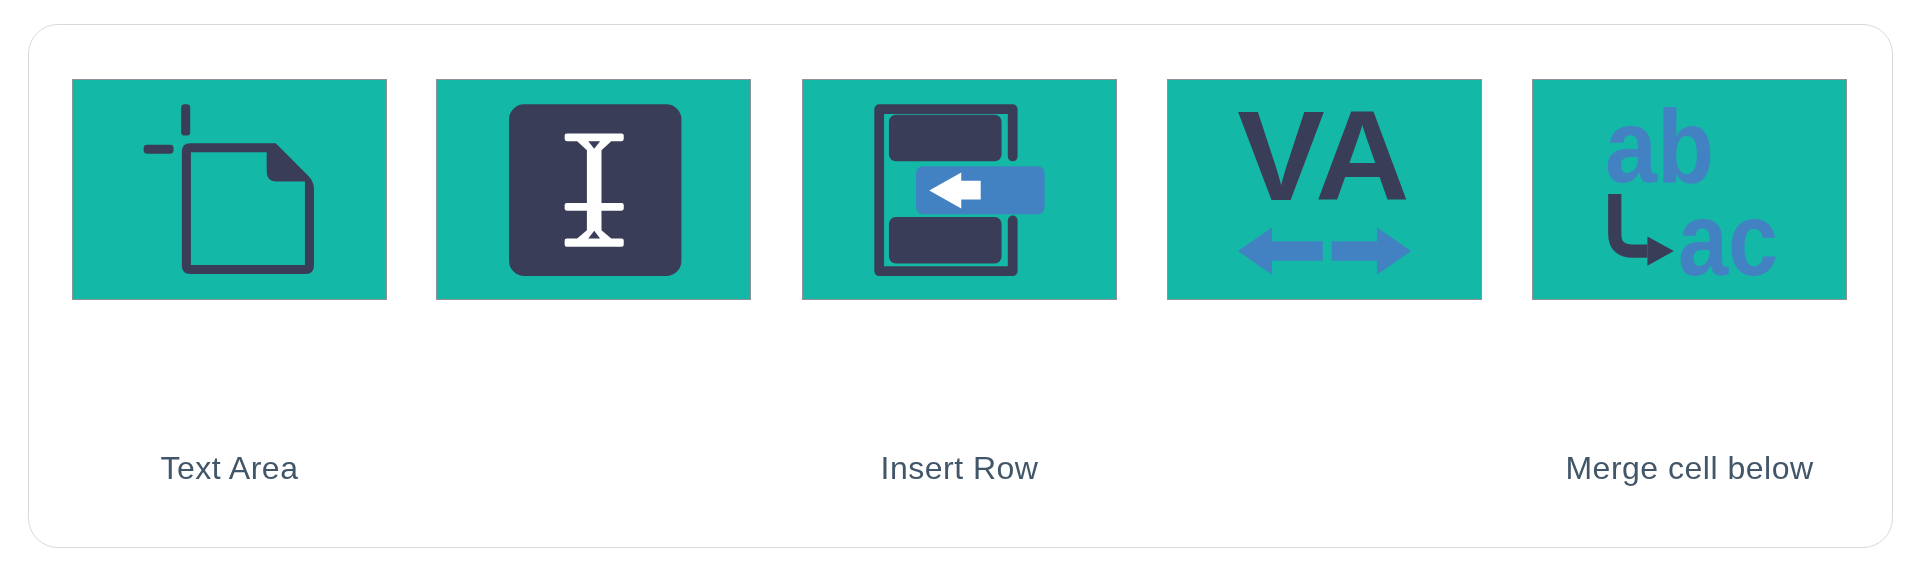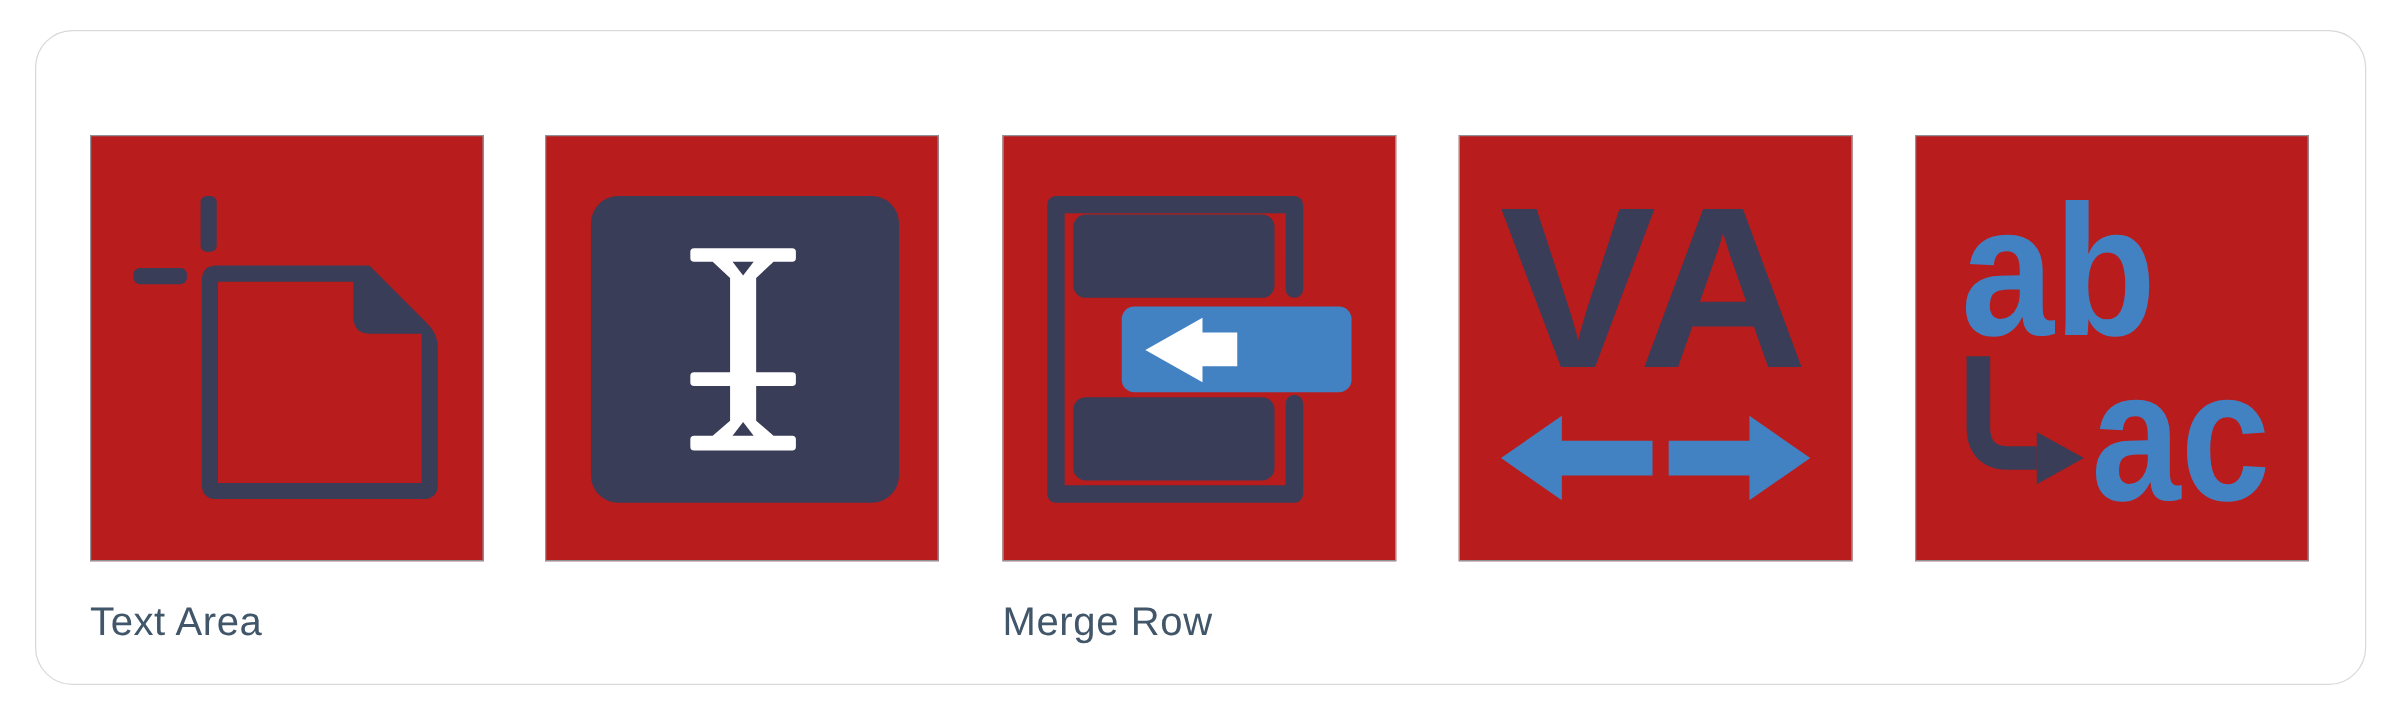--- a/index.html
+++ b/index.html
@@ -21,37 +21,36 @@
     position:absolute;
     left:28px;top:24px;
     width:1865px;height:524px;
     box-sizing:border-box;
     border:1.5px solid var(--panel-border);
     border-radius:30px;
     background:#ffffff;
   }
   .tile{
     position:absolute;
-    top:108px;
-    width:315px;height:341px;
+    top:79px;
+    width:315px;height:221px;
     box-sizing:border-box;
     border:1px solid var(--box-border);
-    background:#b91c1c;
+    background:#14b8a6;
   }
   .tile svg{position:absolute;left:0;top:0;width:100%;height:100%;display:block;}
   .icon-label{
     position:absolute;
     top:450px;
     width:315px;
-    text-align:left;
+    text-align:center;
     font-size:32px;
     font-weight:400;
     color:var(--label-text);
     letter-spacing:0.5px;
-    margin-top:29px;
   }
   .fill-dark{fill:var(--dark-navy);}
   .fill-blue{fill:var(--blue);}
   .fill-white{fill:#ffffff;}
   .stroke-dark{stroke:var(--dark-navy);fill:none;}
   .glyph{
     font-family:"Liberation Sans",sans-serif;
     font-weight:700;
   }
 </style>
@@ -88,32 +87,33 @@
 
   <div class="tile" style="left:802px">
     <svg viewBox="0 0 315 315">
       <path class="stroke-dark" stroke-width="14" stroke-linecap="round" stroke-linejoin="round" d="M234,110 V42 H42 V275 H234 V202"></path>
       <rect class="fill-dark" x="56" y="50" width="162" height="67" rx="10"></rect>
       <rect class="fill-dark" x="56" y="197" width="162" height="67" rx="10"></rect>
       <rect class="fill-blue" x="95" y="124" width="185" height="69" rx="10"></rect>
       <path class="fill-white" d="M114,159 L160,133 L160,145 L188,145 L188,172 L160,172 L160,185 Z"></path>
     </svg>
   </div>
-  <div class="icon-label" style="left:802px">Merge Row</div>
+  <div class="icon-label" style="left:802px">Insert Row</div>
 
   <div class="tile" style="left:1167px">
     <svg viewBox="0 0 315 315">
       <text class="fill-dark glyph" x="156" y="173" text-anchor="middle" font-size="185" textLength="248" lengthAdjust="spacingAndGlyphs">VA</text>
       <path class="fill-blue" d="M33,246 L82,212 L82,232 L155,232 L155,260 L82,260 L82,280 Z"></path>
       <path class="fill-blue" d="M282,246 L233,212 L233,232 L168,232 L168,260 L233,260 L233,280 Z"></path>
     </svg>
   </div>
 
   <div class="tile" style="left:1532px">
     <svg viewBox="0 0 315 315">
       <text class="fill-blue glyph" x="36" y="147" font-size="150" textLength="157" lengthAdjust="spacingAndGlyphs">ab</text>
       <text class="fill-blue glyph" x="141" y="280" font-size="150" textLength="144" lengthAdjust="spacingAndGlyphs">ac</text>
       <path class="stroke-dark" stroke-width="19" d="M50,164 V221 Q50,246 75,246 H97"></path>
       <path class="fill-dark" d="M97,225 L97,267 L135,246 Z"></path>
     </svg>
   </div>
+  <div class="icon-label" style="left:1532px">Merge cell below</div>
 
 </div>
 
 </body></html>

